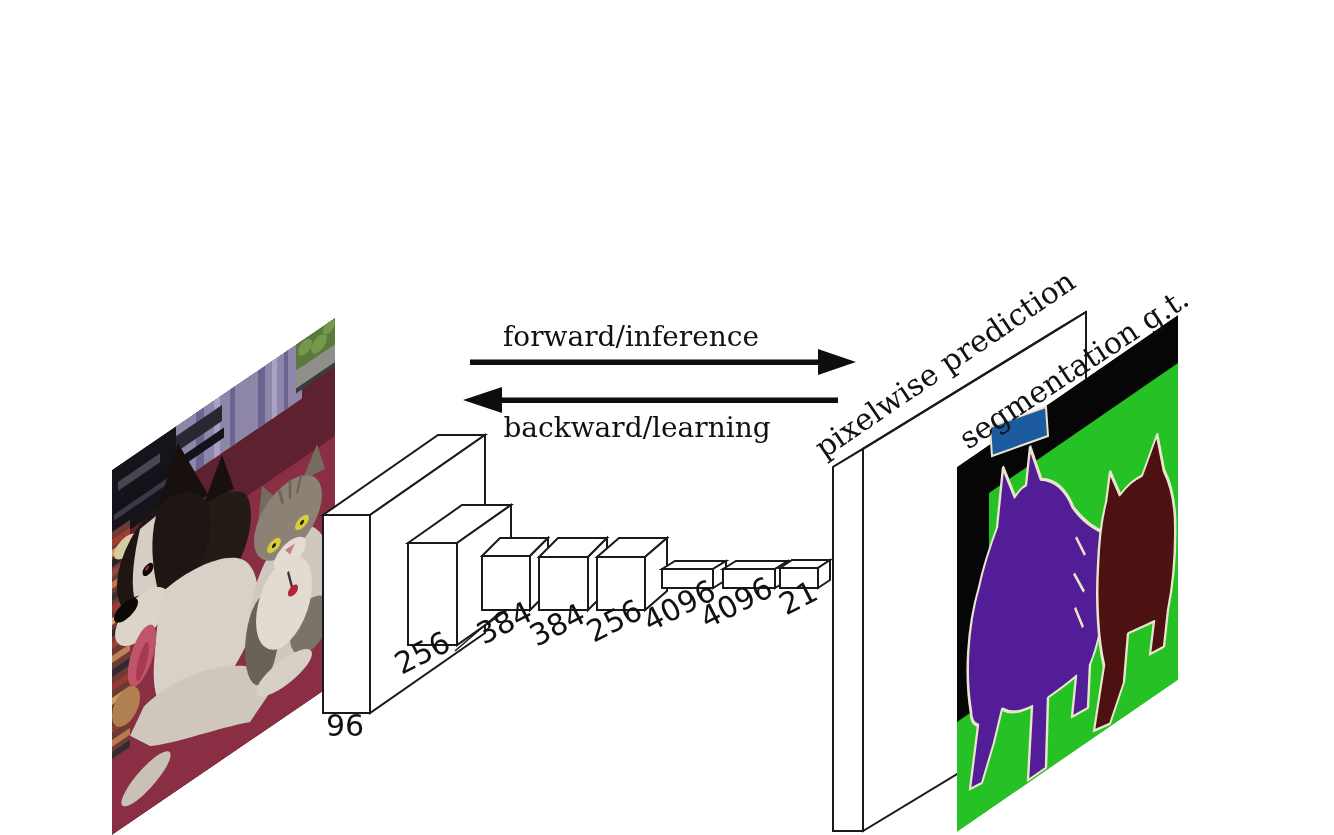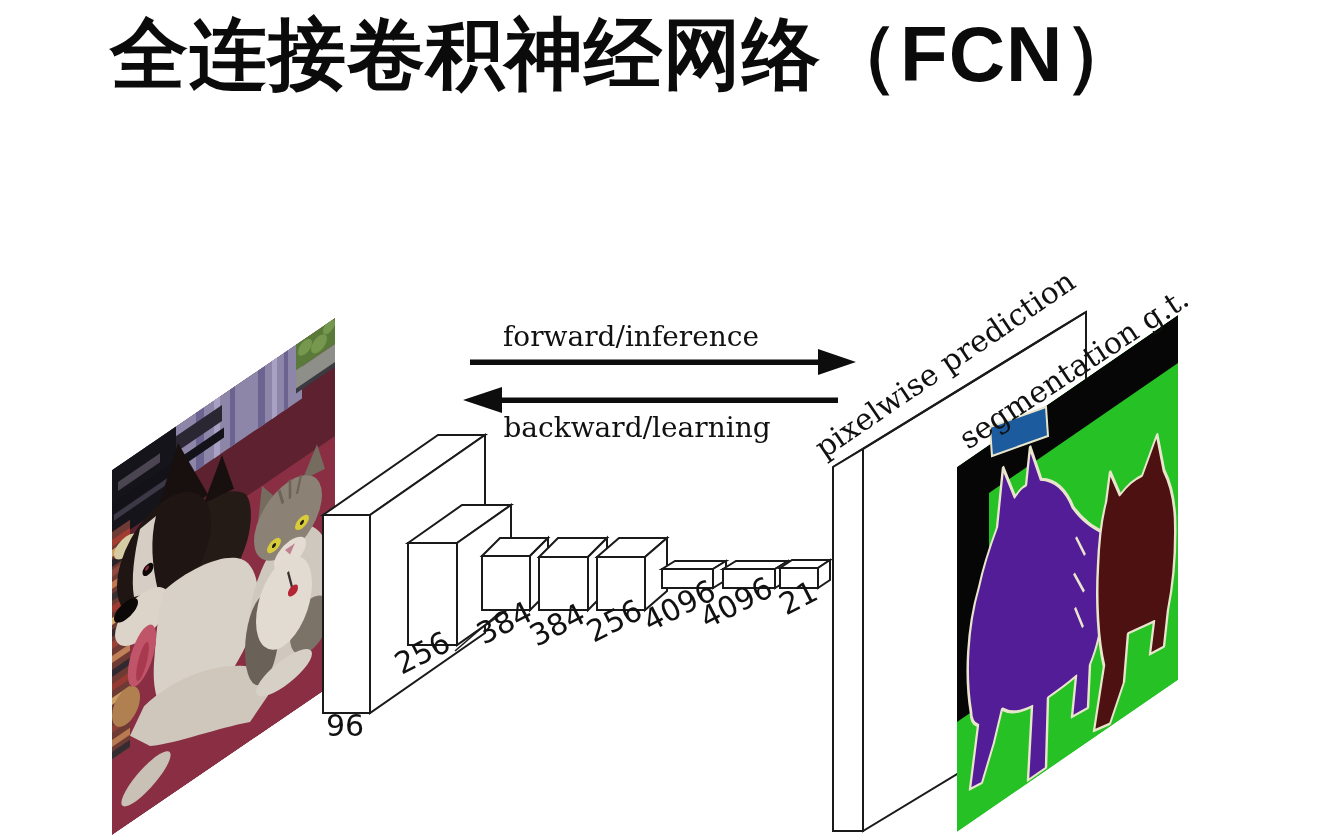--- a/index.html
+++ b/index.html
@@ -9,21 +9,20 @@
          font-weight:600;color:#0b0b0b;letter-spacing:1px;white-space:nowrap;
          font-family:"Liberation Sans", sans-serif;}
   svg{position:absolute;left:0;top:0;}
   .serifLabel{font-family:"DejaVu Serif","Liberation Serif",serif;fill:#111111;}
   .numLabel{font-family:"DejaVu Sans","Liberation Sans",sans-serif;fill:#111111;}
 </style>
 </head>
 <body>
 
 <div class="slide">
-  <h1 class="title">全连接卷积神经网络（FCN）</h1>
 
   <svg width="1334" height="835" viewBox="0 0 1334 835">
     <defs>
       <clipPath id="photoClip">
           <path d="M112,470 L335,318 L335,683 L112,835 Z"></path>
         </clipPath>
       <clipPath id="segClip">
           <path d="M957,467 L1178,315 L1178,680 L957,832 Z"></path>
         </clipPath>
     </defs>

